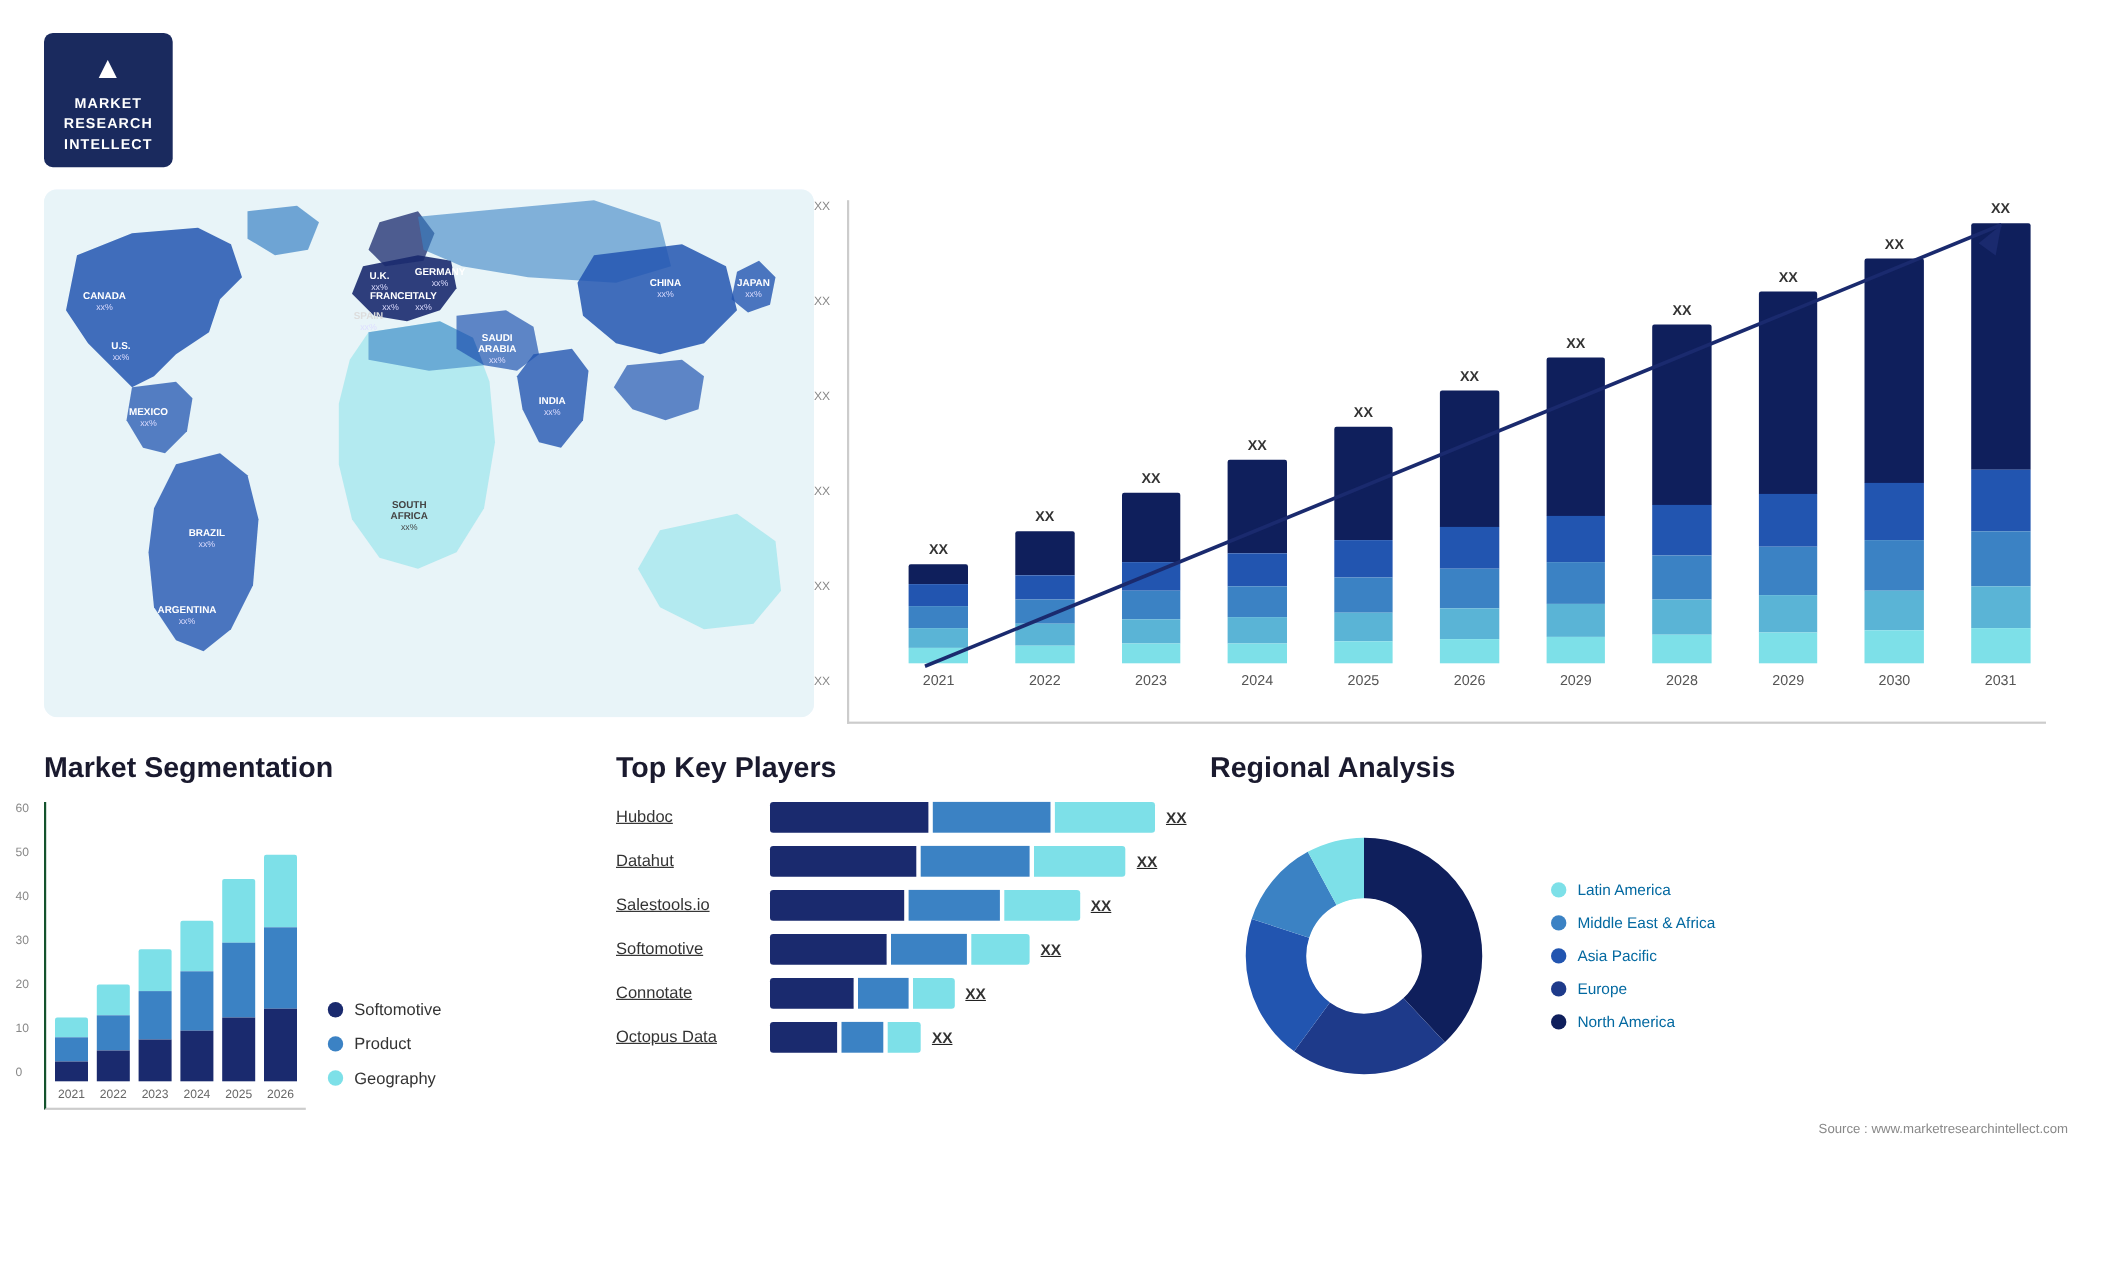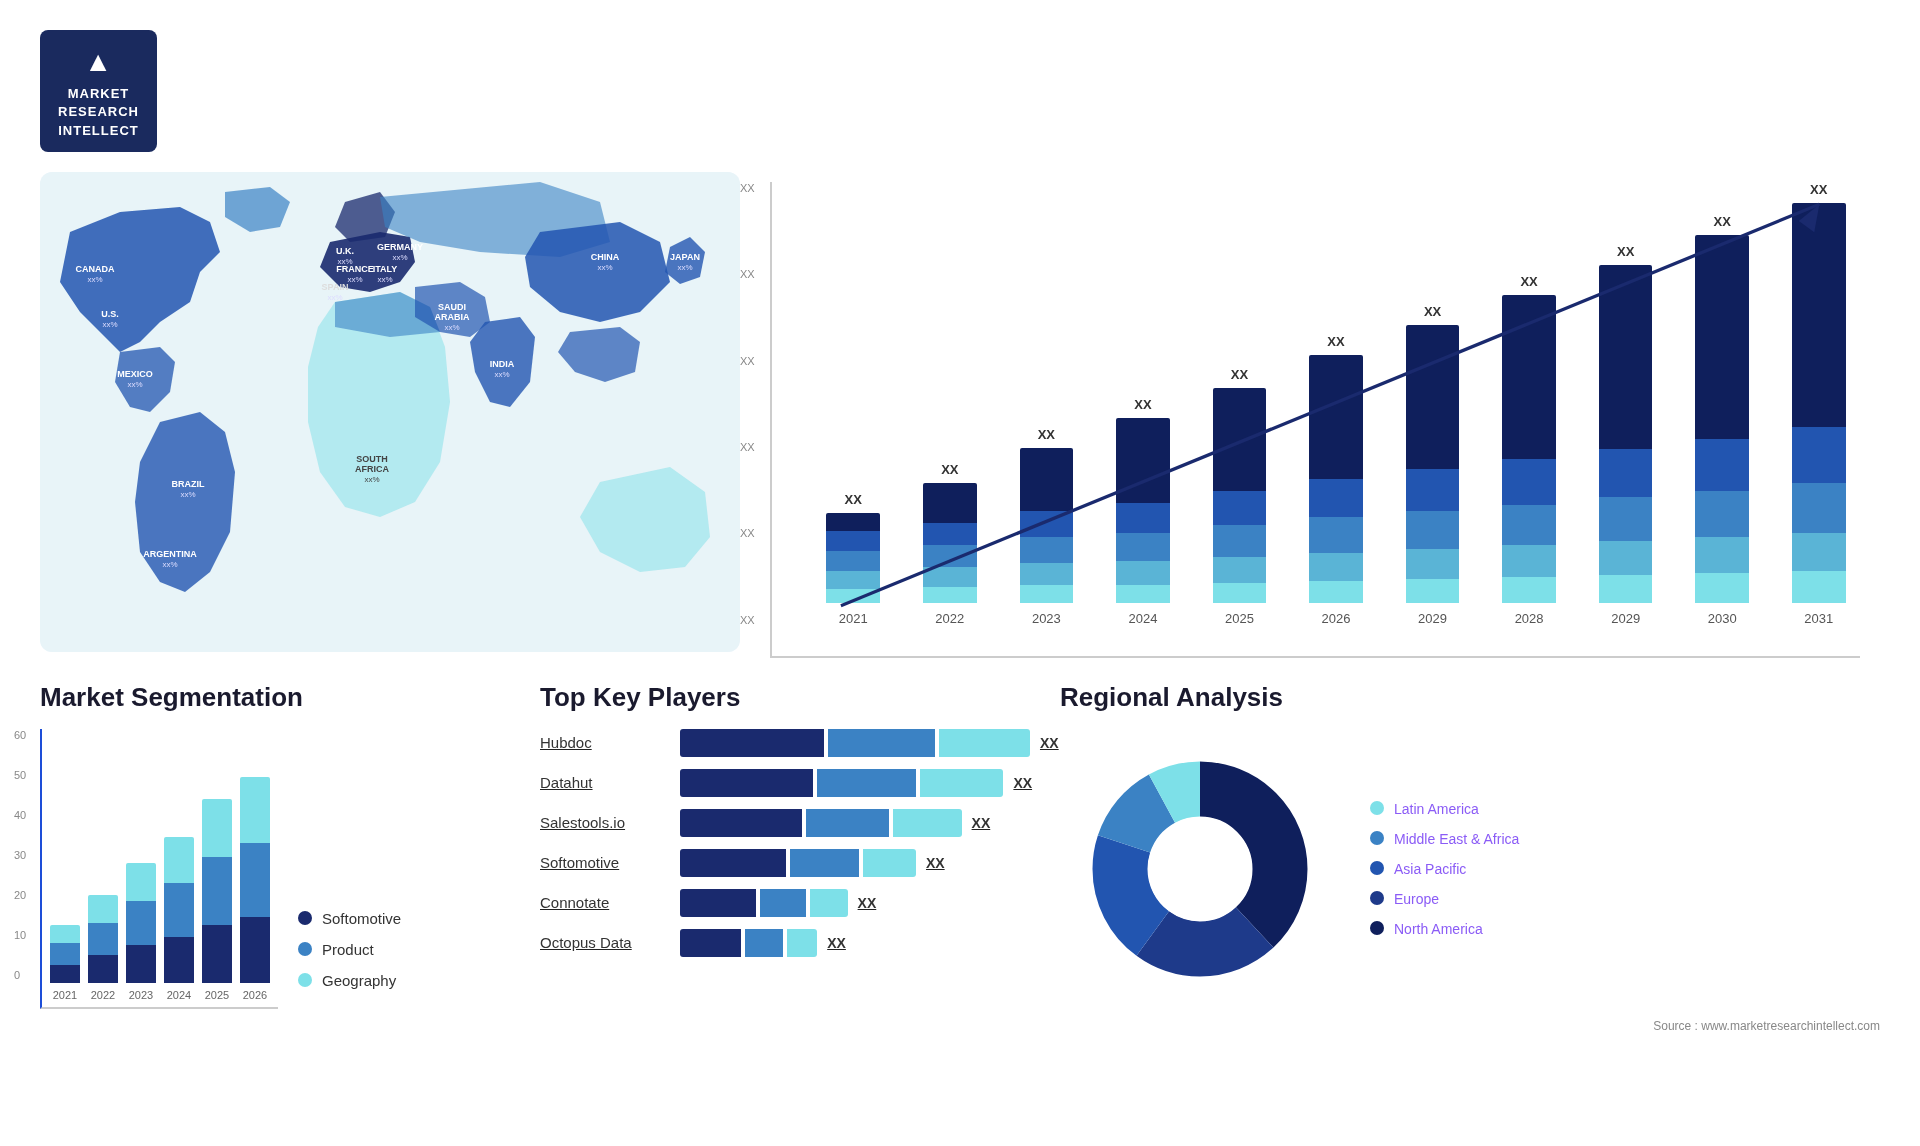--- a/index.html
+++ b/index.html
@@ -100,20 +100,21 @@
     }
     .bar-year {
       font-size: 13px;
       color: #555;
       margin-top: 6px;
     }
 
     
     .bottom-row {
       display: flex;
+      gap: 20px;
     }
 
     
     .seg-section {
       flex: 0 0 500px;
     }
     .section-title {
       font-size: 26px;
       font-weight: 700;
       color: #1a1a2e;
@@ -124,21 +125,21 @@
       gap: 20px;
       align-items: flex-end;
     }
     .seg-chart {
       flex: 0 0 260px;
       height: 280px;
       display: flex;
       align-items: flex-end;
       gap: 8px;
       border-bottom: 2px solid #ccc;
-      border-left: 2px solid #1d4ed8;
+      border-left: 2px solid #14532d;
       padding: 0 8px 6px 8px;
       position: relative;
     }
     .seg-bar-group {
       display: flex;
       flex-direction: column;
       align-items: center;
       gap: 1px;
       flex: 1;
     }
@@ -229,24 +230,24 @@
       width: 100%;
       height: 100%;
     }
     .regional-legend {
       display: flex;
       flex-direction: column;
       gap: 14px;
     }
     .reg-legend-item {
       display: flex;
-      align-items: flex-start;
+      align-items: center;
       gap: 10px;
       font-size: 14px;
-      color: #8b5cf6;
+      color: #0369a1;
     }
     .reg-dot {
       width: 14px;
       height: 14px;
       border-radius: 50%;
       flex-shrink: 0;
     }
 
     
     .source-line {

